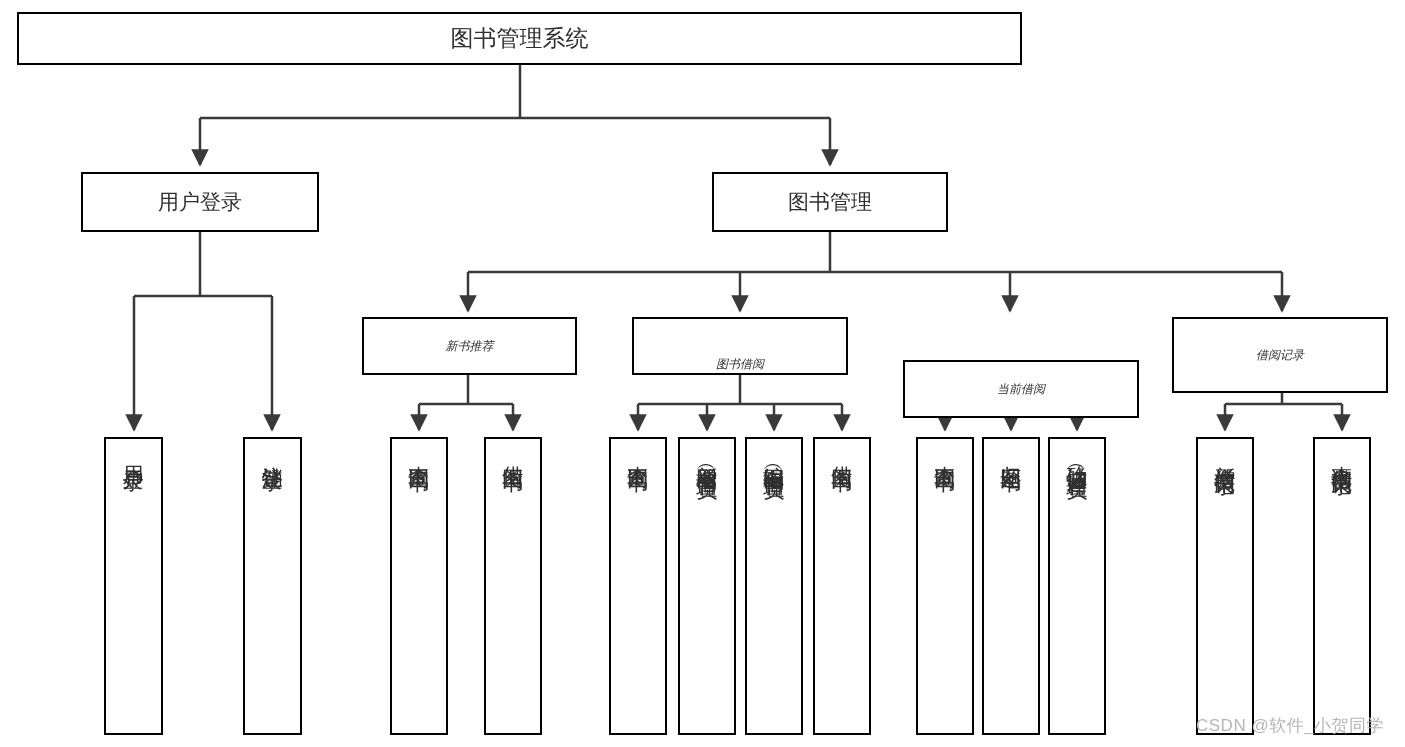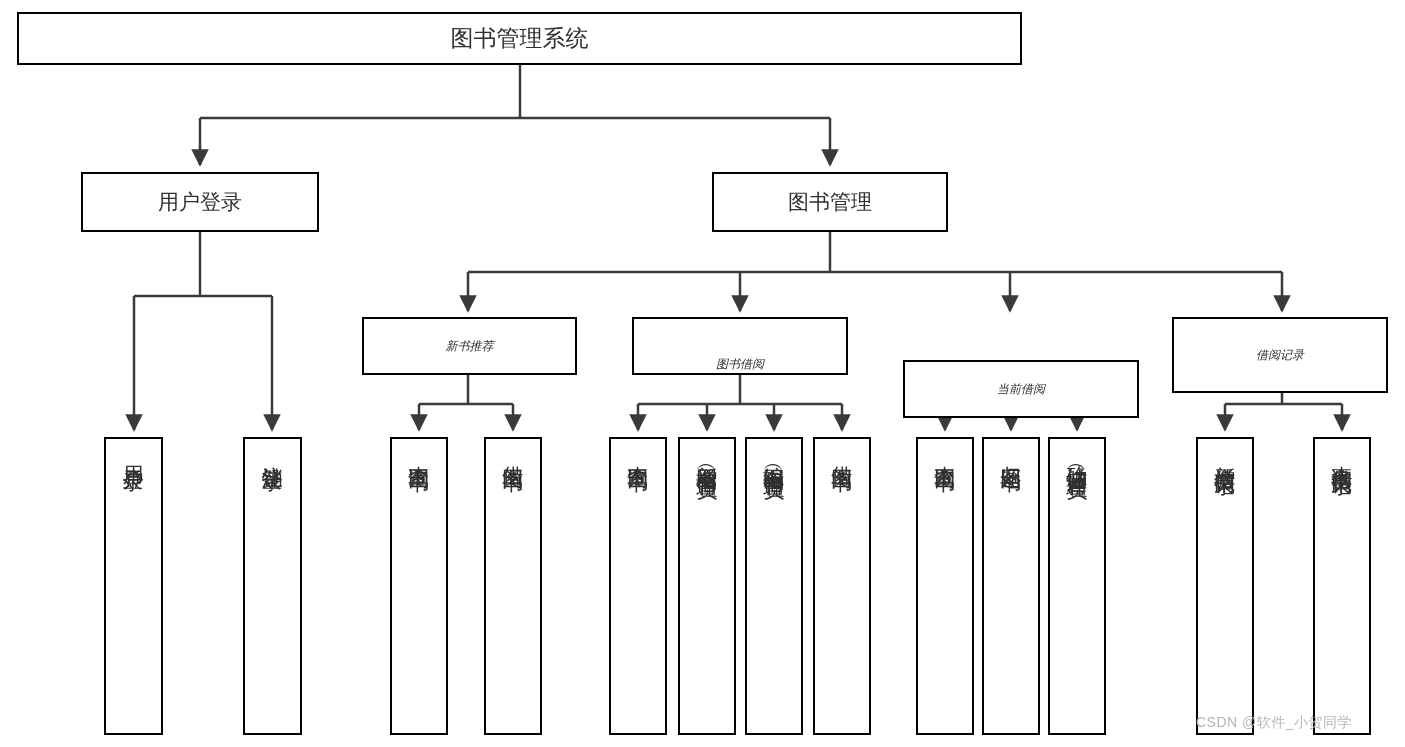--- a/index.html
+++ b/index.html
@@ -59,21 +59,21 @@
     writing-mode: vertical-rl;
     text-orientation: upright;
     letter-spacing: 2px;
     white-space: nowrap;
     display: block;
   }
   .watermark {
     position: absolute;
     left: 1196px;
     top: 714px;
-    font-size: 14px;
+    font-size: 17px;
     color: #b6b6b6;
     letter-spacing: 0.5px;
     white-space: nowrap;
     z-index: 5;
   }
 </style>
 </head>
 <body>
 
 <div id="canvas">

